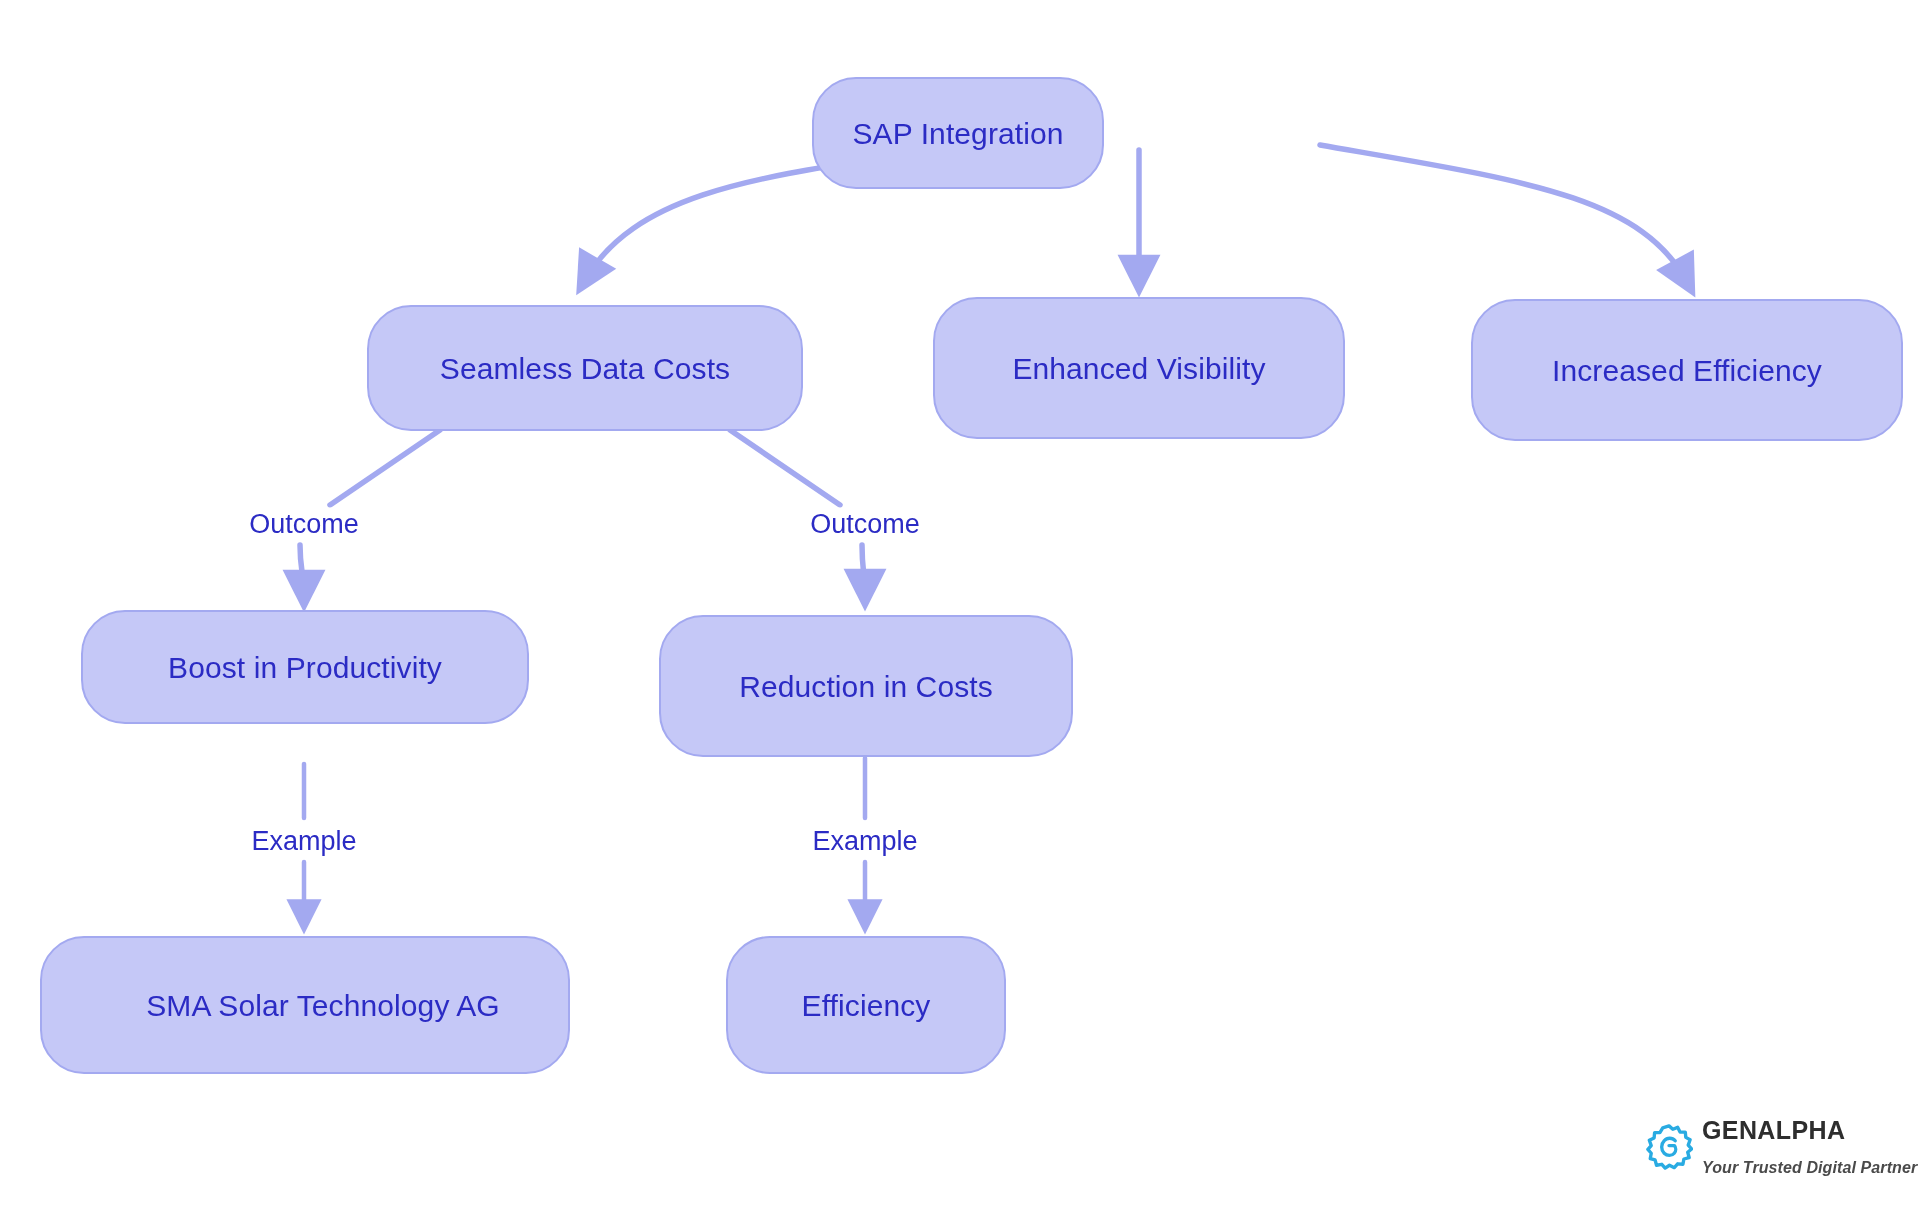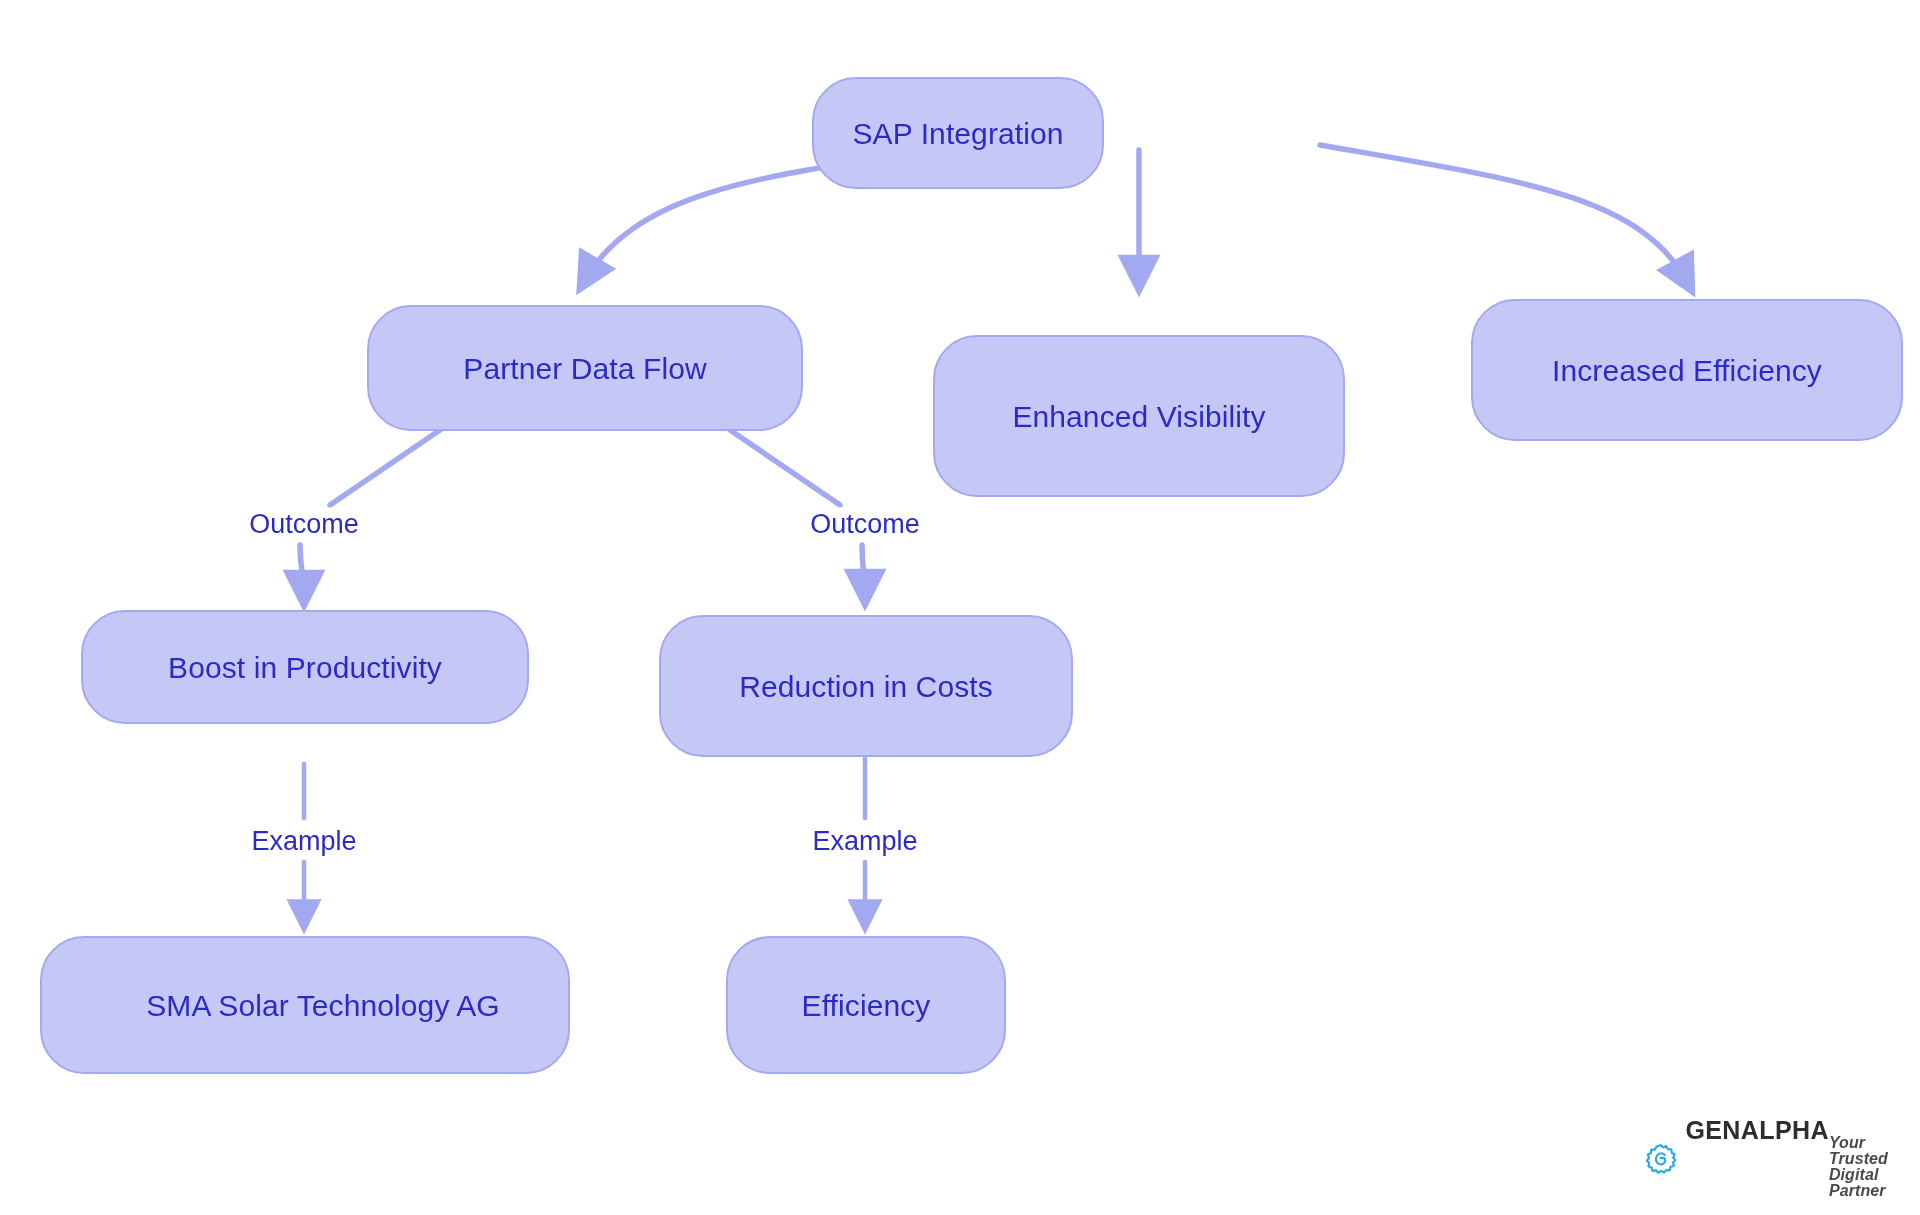--- a/index.html
+++ b/index.html
@@ -56,21 +56,21 @@
   #logo {
     position: absolute;
     left: 1645px;
     top: 1118px;
     display: flex;
     align-items: center;
     gap: 9px;
   }
   #logo-text-block {
     display: flex;
-    flex-direction: row;
+    flex-direction: column;
     justify-content: center;
     line-height: 1;
   }
   #logo-wordmark {
     font-size: 25px;
     font-weight: bold;
     color: #2e2e2e;
     letter-spacing: 0.4px;
   }
   #logo-tagline {
@@ -115,24 +115,24 @@
     <path d="M 865,758 L 865,818" fill="none" stroke="#a3a9f0" stroke-width="4.5" stroke-linecap="round"></path>
 
     <path d="M 865,862 L 865,920" fill="none" stroke="#a3a9f0" stroke-width="4.5" stroke-linecap="round" marker-end="url(#arrowhead)"></path>
   </svg>
 
   <div class="node" style="left:812px; top:37px; width:292px; height:112px;margin-top:40px;">
     <span>SAP Integration</span>
   </div>
 
   <div class="node" style="left:367px; top:305px; width:436px; height:126px;">
-    <span>Partner Data Flow</span>
+    <span>Seamless Data Costs</span>
   </div>
 
-  <div class="node" style="left:933px; top:297px; width:412px; height:162px;margin-top:38px;">
+  <div class="node" style="left:933px; top:297px; width:412px; height:142px;">
     <span>Enhanced Visibility</span>
   </div>
 
   <div class="node" style="left:1471px; top:299px; width:432px; height:142px;">
     <span>Increased Efficiency</span>
   </div>
 
   <div class="node" style="left:81px; top:610px; width:448px; height:114px;">
     <span>Boost in Productivity</span>
   </div>

